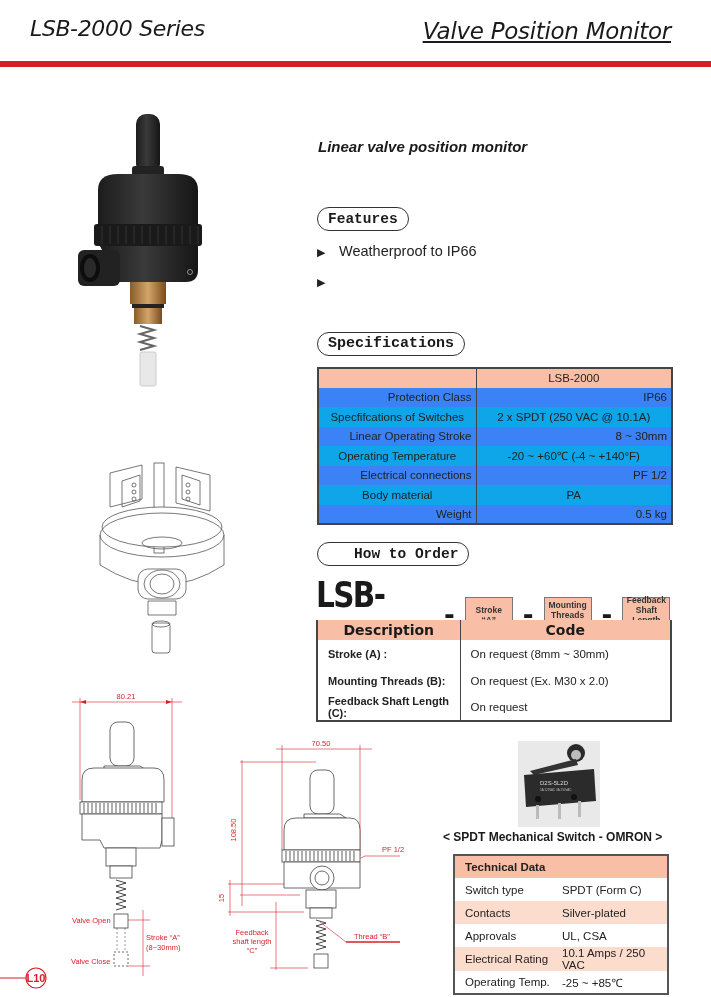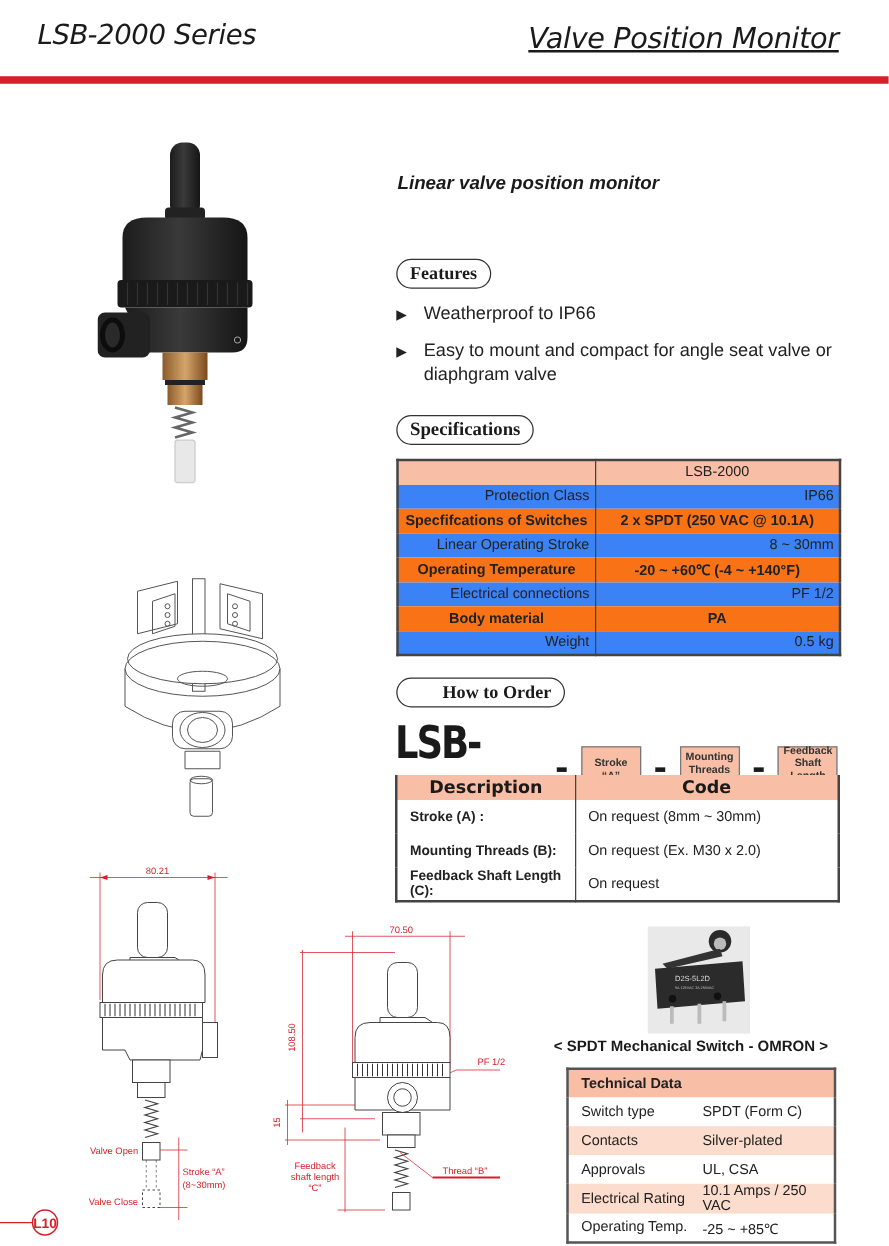--- a/index.html
+++ b/index.html
@@ -4,35 +4,35 @@
 <style>
   * { box-sizing: border-box; margin: 0; padding: 0; }
   body { width: 711px; height: 997px; background: #ffffff; position: relative; overflow: hidden; font-family: "Liberation Sans", sans-serif; color: #222; }
 
   .header-left { position: absolute; left: 30px; top: 16px; font-family: "DejaVu Sans", sans-serif; font-style: italic; font-size: 22px; color: #1a1a1a; letter-spacing: -0.3px; }
   .header-right { position: absolute; right: 40px; top: 18px; font-family: "DejaVu Sans", sans-serif; font-style: italic; font-size: 23px; color: #1a1a1a; letter-spacing: -0.3px; text-decoration: underline; }
   .header-bar { position: absolute; left: 0; top: 61px; width: 711px; height: 6px; background: #d71f2a; }
 
   .subtitle { position: absolute; left: 318px; top: 138px; font-style: italic; font-weight: bold; font-size: 15px; color: #1a1a1a; }
 
-  .pill { position: absolute; border: 1px solid #333; border-radius: 12px; padding: 0 10px; height: 24px; line-height: 22px; font-family: Liberation Serif, serif; font-weight: bold; font-size: 14.5px; color: #1a1a1a; }
+  .pill { position: absolute; border: 1px solid #333; border-radius: 12px; padding: 0 10px; height: 24px; line-height: 22px; font-family: Liberation Mono, monospace; font-weight: bold; font-size: 14.5px; color: #1a1a1a; }
   .pill.features { left: 317px; top: 207px; }
   .pill.specs { left: 317px; top: 332px; font-size: 15px; }
   .pill.order { left: 317px; top: 542px; padding-left: 36px; }
 
   .feature-list { position: absolute; left: 317px; top: 242px; width: 380px; font-size: 14.5px; color: #222; }
   .feature-item { display: flex; margin-bottom: 10px; line-height: 19px; }
   .feature-item .arrow { width: 22px; font-size: 11px; color: #222; padding-top: 1px; }
 
   table { border-collapse: collapse; }
   .spec-table { position: absolute; left: 317px; top: 367px; width: 356px; border: 2px solid #444; font-size: 11.5px; }
   .spec-table td { height: 19.5px; text-align: center; padding: 0 4px; }
   .spec-table td:first-child { width: 158px; border-right: 1px solid #444; }
   .spec-table tr.head td { background: #f8bfa6; }
-  .spec-table tr.shade td { background: #f97316; font-weight: bold; }
+  .spec-table tr.shade td { background: #0ea5e9; }
   .spec-table tr.plain td { background: #3b82f6; text-align: right; }
 
   .order-code { position: absolute; left: 316px; top: 574px; display: flex; align-items: center; }
   .order-code .model { font-family: "DejaVu Sans", sans-serif; font-weight: bold; font-size: 36px; letter-spacing: -2px; color: #1a1a1a; transform: scaleX(0.82); transform-origin: left center; width: 128px; }
   .order-code .dash { font-family: "DejaVu Sans", sans-serif; font-weight: bold; font-size: 26px; color: #1a1a1a; margin: 0 10px; }
   .order-box { width: 48px; height: 36px; background: #f8bfa6; border: 1px solid #777; font-size: 8.5px; font-weight: bold; text-align: center; display: flex; flex-direction: column; justify-content: center; line-height: 10px; color: #333; }
   .order-box.wide { width: 48px; }
 
   .code-table { position: absolute; left: 316px; top: 620px; width: 356px; border: 2px solid #444; border-top: none; font-size: 11.5px; }
   .code-table th { background: #f8bfa6; font-family: "DejaVu Sans", sans-serif; font-size: 14px; font-weight: bold; height: 20px; color: #1a1a1a; }
@@ -138,21 +138,20 @@
 <div class="subtitle">Linear valve position monitor</div>
 
 <div class="pill features">Features</div>
 <div class="feature-list">
   <div class="feature-item">
     <span class="arrow">▶</span>
     <span>Weatherproof to IP66</span>
   </div>
   <div class="feature-item">
     <span class="arrow">▶</span>
-    <span style="width:340px">Easy to mount and compact for angle seat valve or diaphgram valve</span>
   </div>
 </div>
 
 <div class="pill specs">Specifications</div>
 <table class="spec-table">
   <tbody>
       <tr class="head">
     <td></td>
     <td>LSB-2000</td>
   </tr>

